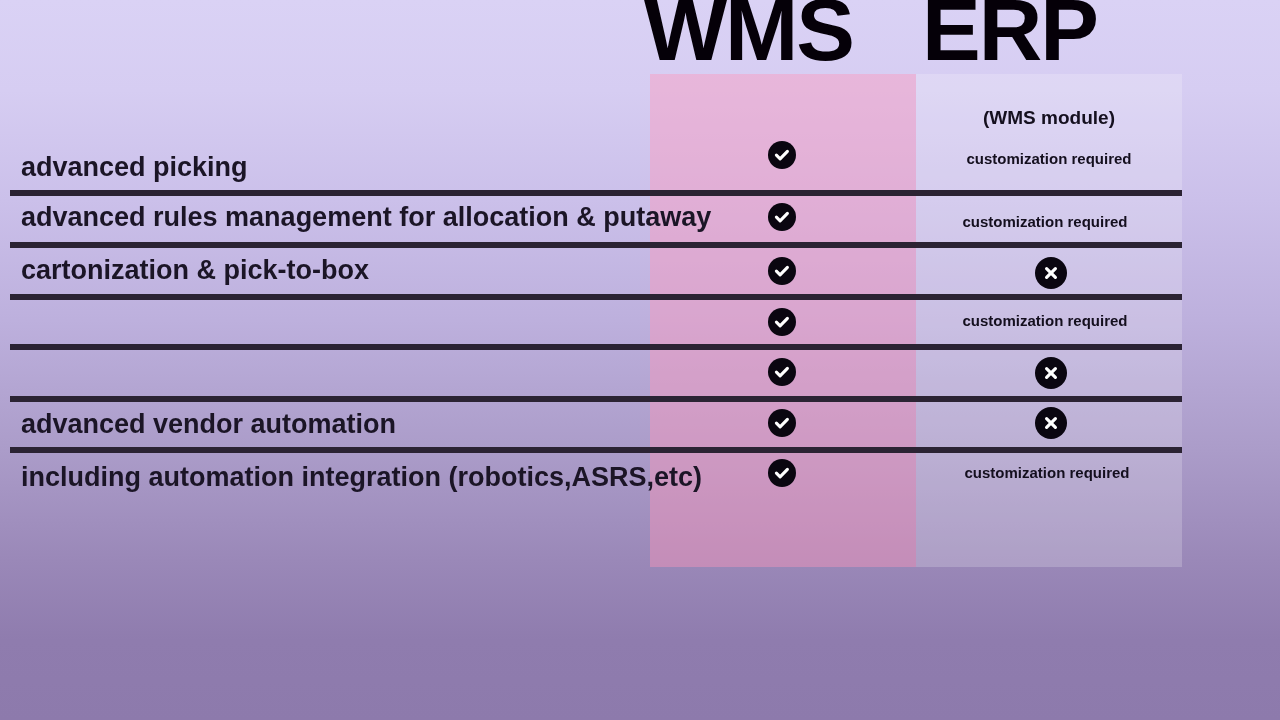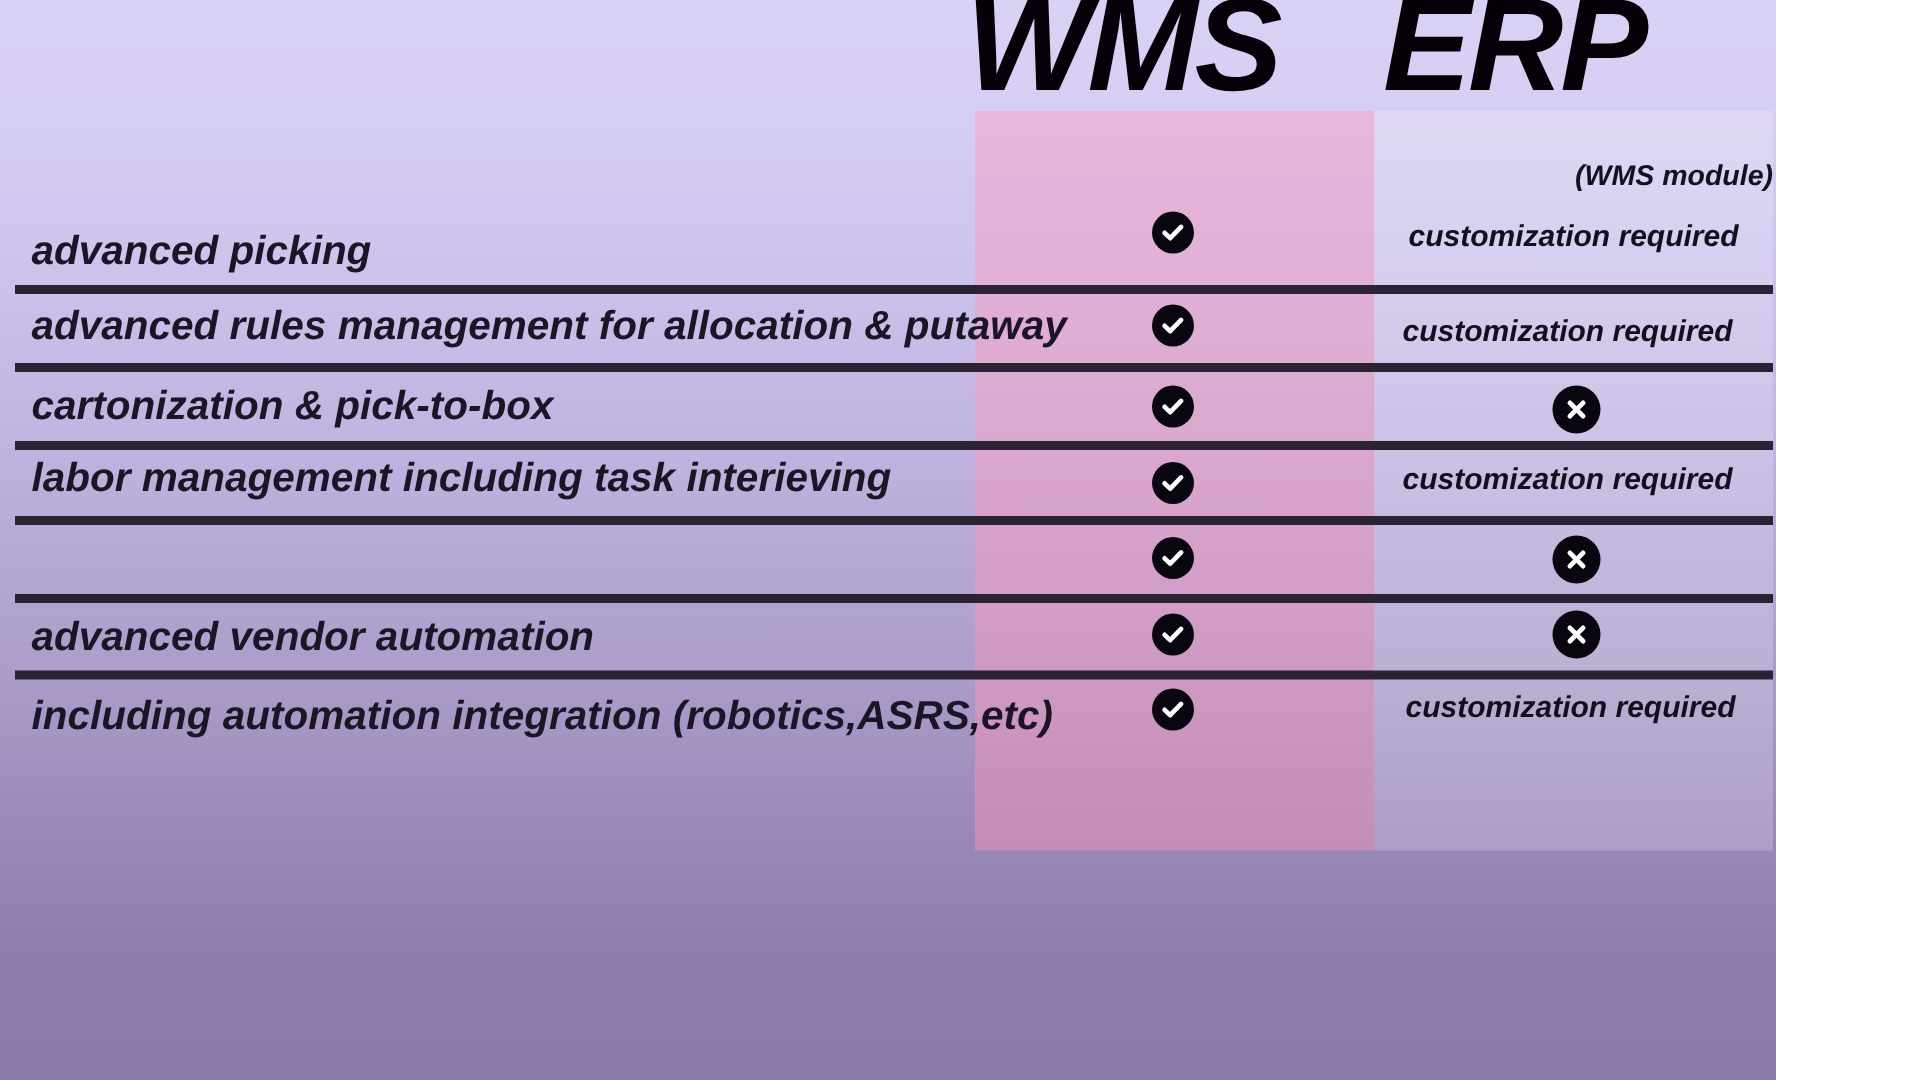--- a/index.html
+++ b/index.html
@@ -7,33 +7,32 @@
     padding: 0;
   }
   body {
     width: 1280px;
     height: 720px;
     overflow: hidden;
     font-family: "Liberation Sans", sans-serif;
   }
   #slide {
     position: relative;
-    width: 1184px;
+    width: 1280px;
     height: 720px;
     background: linear-gradient(to bottom,
         #dad2f5 0px,
         #d6cdf2 90px,
         #cbc0ea 200px,
         #bdb0dd 320px,
         #ab9cc9 450px,
         #9a88b8 560px,
         #8f7cae 640px,
         #8d7aac 720px);
     overflow: hidden;
-    font-style: italic;
   }
 
   
   .col-band {
     position: absolute;
     top: 74px;
     height: 493px;
   }
   #band-wms {
     left: 650px;
@@ -60,21 +59,21 @@
   }
   #title-wms { left: 644px; }
   #title-erp { left: 922px; }
 
   
   #erp-subtitle {
     position: absolute;
     top: 107px;
     left: 916px;
     width: 266px;
-    text-align: right;
+    text-align: center;
     font-size: 19px;
     font-weight: bold;
     color: #15101f;
   }
 
   
   .divider {
     position: absolute;
     left: 10px;
     width: 1172px;
@@ -89,21 +88,21 @@
     font-size: 27px;
     font-weight: bold;
     color: #1b1526;
     white-space: nowrap;
     line-height: 24px;
   }
   .cell-note {
     position: absolute;
     width: 266px;
     text-align: center;
-    font-size: 20px;
+    font-size: 15px;
     font-weight: bold;
     color: #140f1e;
     white-space: nowrap;
     line-height: 17px;
   }
 
   
   .icon-mark {
     position: absolute;
     border-radius: 50%;
@@ -156,21 +155,20 @@
     <svg width="18" height="18" viewBox="0 0 18 18" aria-hidden="true">
         <path d="M3.4 9.2 L7.1 12.8 L14.4 5.3" fill="none" stroke="#ffffff" stroke-width="3.1" stroke-linecap="round" stroke-linejoin="round"></path>
       </svg>
   </div>
   <div class="icon-mark mark-cross" style="left:1035px; top:257px">
     <svg width="18" height="18" viewBox="0 0 18 18" aria-hidden="true">
         <path d="M4.6 4.6 L13.4 13.4 M13.4 4.6 L4.6 13.4" fill="none" stroke="#ffffff" stroke-width="3.2" stroke-linecap="round"></path>
       </svg>
   </div>
 
-  <div class="row-label" style="top:306px">labor management including task interieving</div>
   <div class="icon-mark mark-check" style="left:768px; top:308px">
     <svg width="18" height="18" viewBox="0 0 18 18" aria-hidden="true">
         <path d="M3.4 9.2 L7.1 12.8 L14.4 5.3" fill="none" stroke="#ffffff" stroke-width="3.1" stroke-linecap="round" stroke-linejoin="round"></path>
       </svg>
   </div>
   <div class="cell-note" style="left:912px; top:312px">customization required</div>
 
   <div class="icon-mark mark-check" style="left:768px; top:358px">
     <svg width="18" height="18" viewBox="0 0 18 18" aria-hidden="true">
         <path d="M3.4 9.2 L7.1 12.8 L14.4 5.3" fill="none" stroke="#ffffff" stroke-width="3.1" stroke-linecap="round" stroke-linejoin="round"></path>

